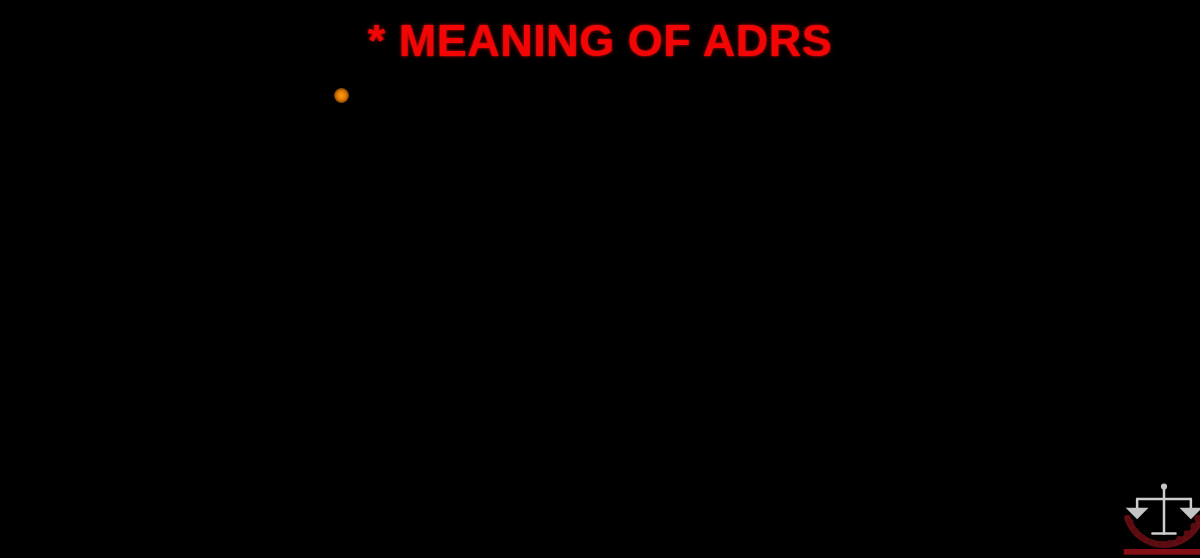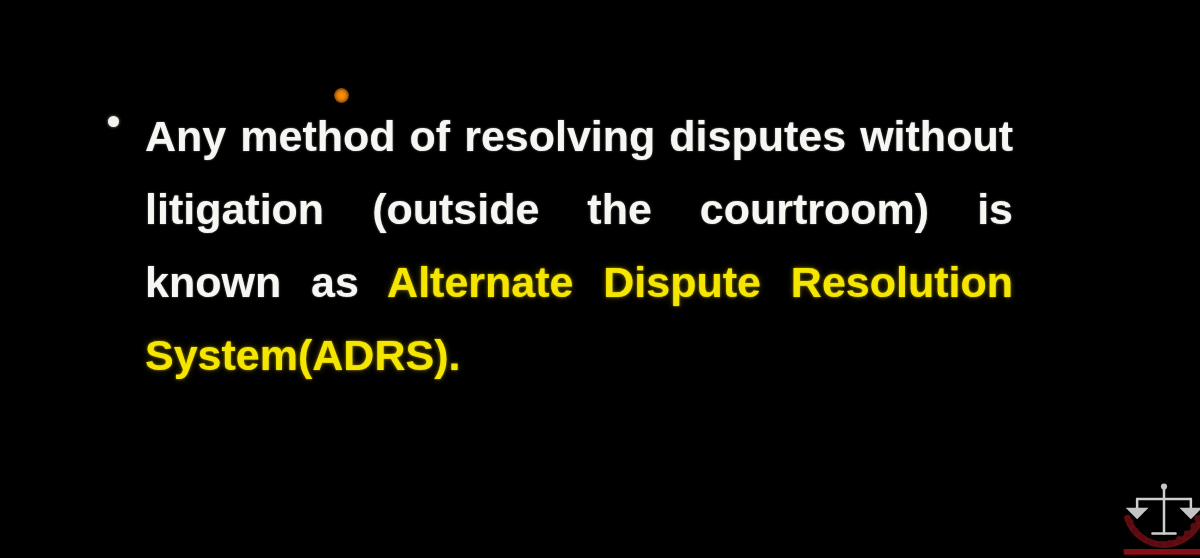--- a/index.html
+++ b/index.html
@@ -98,27 +98,26 @@
     opacity: 0.95;
     pointer-events: none;
   }
   .watermark svg { display: block; width: 100%; height: 100%; }
 </style>
 </head>
 <body>
 
 <div id="slide">
 
+  <div class="title-row">
+    <span class="title-text">* MEANING OF ADRS</span>
+  </div>
 
   <div class="laser-dot"></div>
 
-  <div class="body-block">
-    <span class="bullet-mark"></span>
-    <p class="para"><span class="seg-white">Any method of resolving disputes without litigation (outside the courtroom) is known as </span><span class="seg-yellow">Alternate Dispute Resolution System(ADRS).</span></p>
-  </div>
 
   <div class="watermark">
     <svg viewBox="0 0 100 100" xmlns="http://www.w3.org/2000/svg">
 
       <g stroke="#6d0f14" stroke-width="7" fill="none" stroke-linecap="round">
         <path d="M12 44 A40 40 0 0 0 88 44" opacity="0.95"></path>
       </g>
       <g fill="#5d0c11">
         <circle cx="15" cy="48" r="3.4"></circle>
         <circle cx="20" cy="57" r="3.4"></circle>

